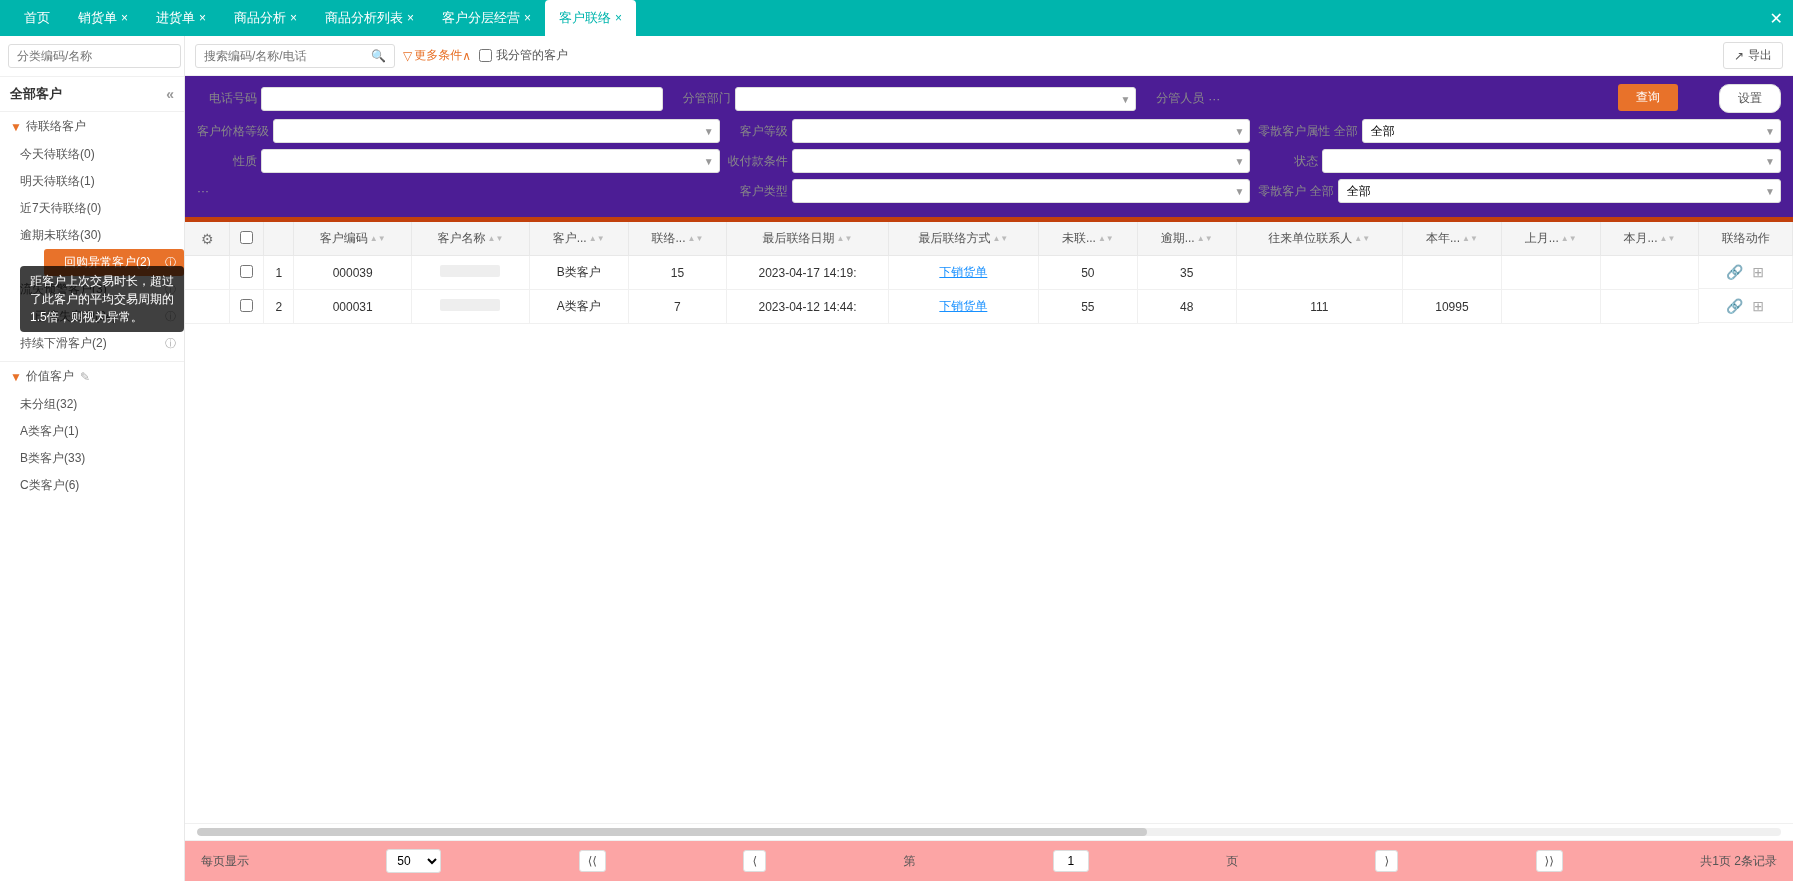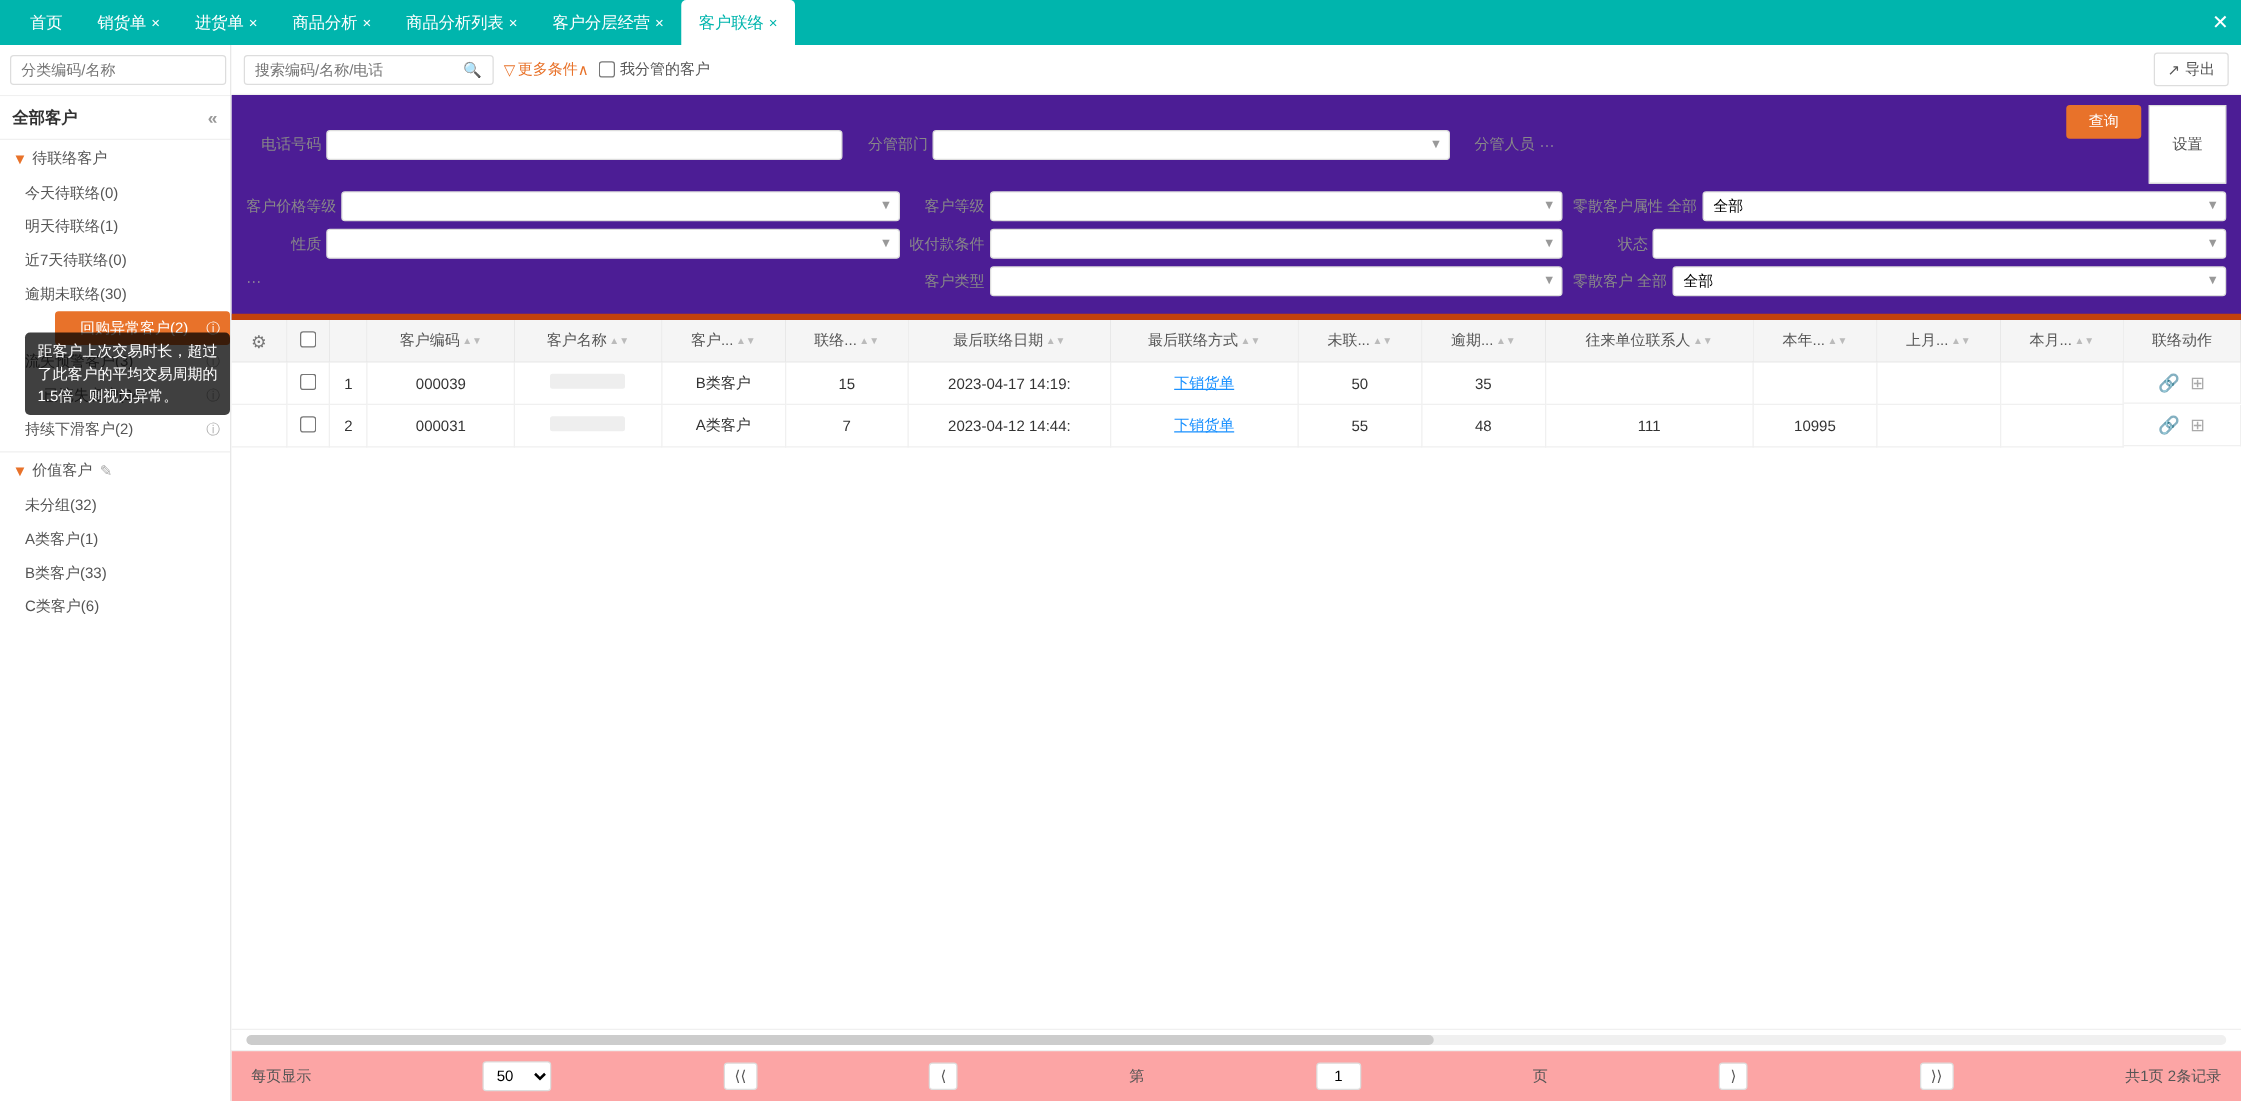--- a/index.html
+++ b/index.html
@@ -120,22 +120,22 @@
       position: absolute; right: 6px; top: 50%; transform: translateY(-50%);
       color: #999; pointer-events: none; font-size: 10px;
     }
     .filter-dots { color: #999; cursor: pointer; }
     .filter-actions { display: flex; gap: 6px; align-items: flex-start; }
     .btn-query {
       background: #e8722a; color: #fff; border: none; border-radius: 3px;
       padding: 5px 18px; cursor: pointer; font-size: 12px; white-space: nowrap;
     }
     .btn-settings {
-      background: #fff; color: #555; border: 1px solid #ddd; border-radius: 0;
-      padding: 22px 18px; cursor: pointer; font-size: 12px; white-space: nowrap;
+      background: #fff; color: #555; border: 1px solid #ddd; border-radius: 10px;
+      padding: 5px 18px; cursor: pointer; font-size: 12px; white-space: nowrap; margin-left: 35px;
     }
 
     
     .table-container { flex: 1; overflow: auto; }
     .data-table {
       width: 100%; border-collapse: collapse; font-size: 12px;
     }
     .data-table th {
       background: #f5f5f5; border-bottom: 1px solid #e8e8e8; border-right: 1px solid #e8e8e8;
       padding: 8px 10px; text-align: center; white-space: nowrap; font-weight: normal;

